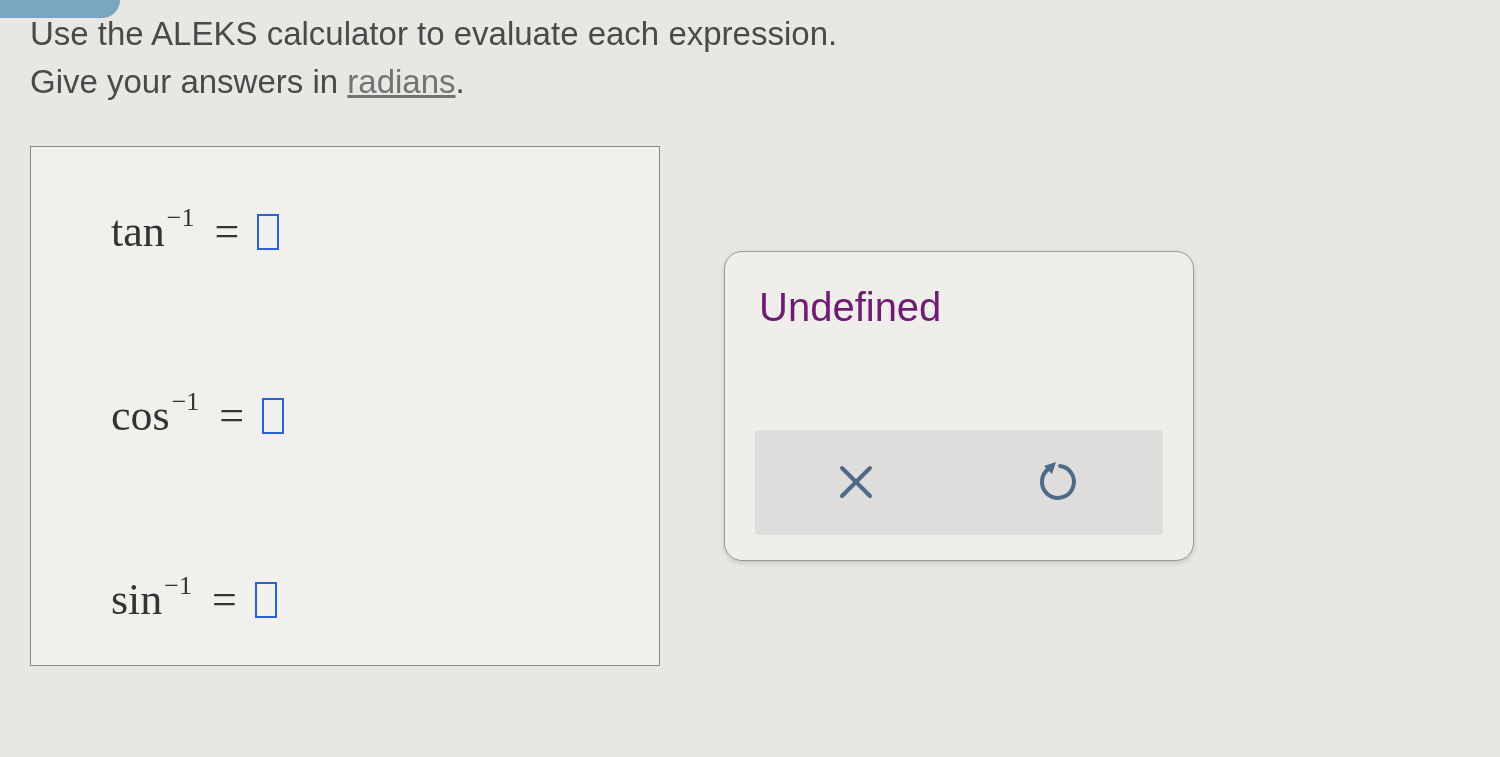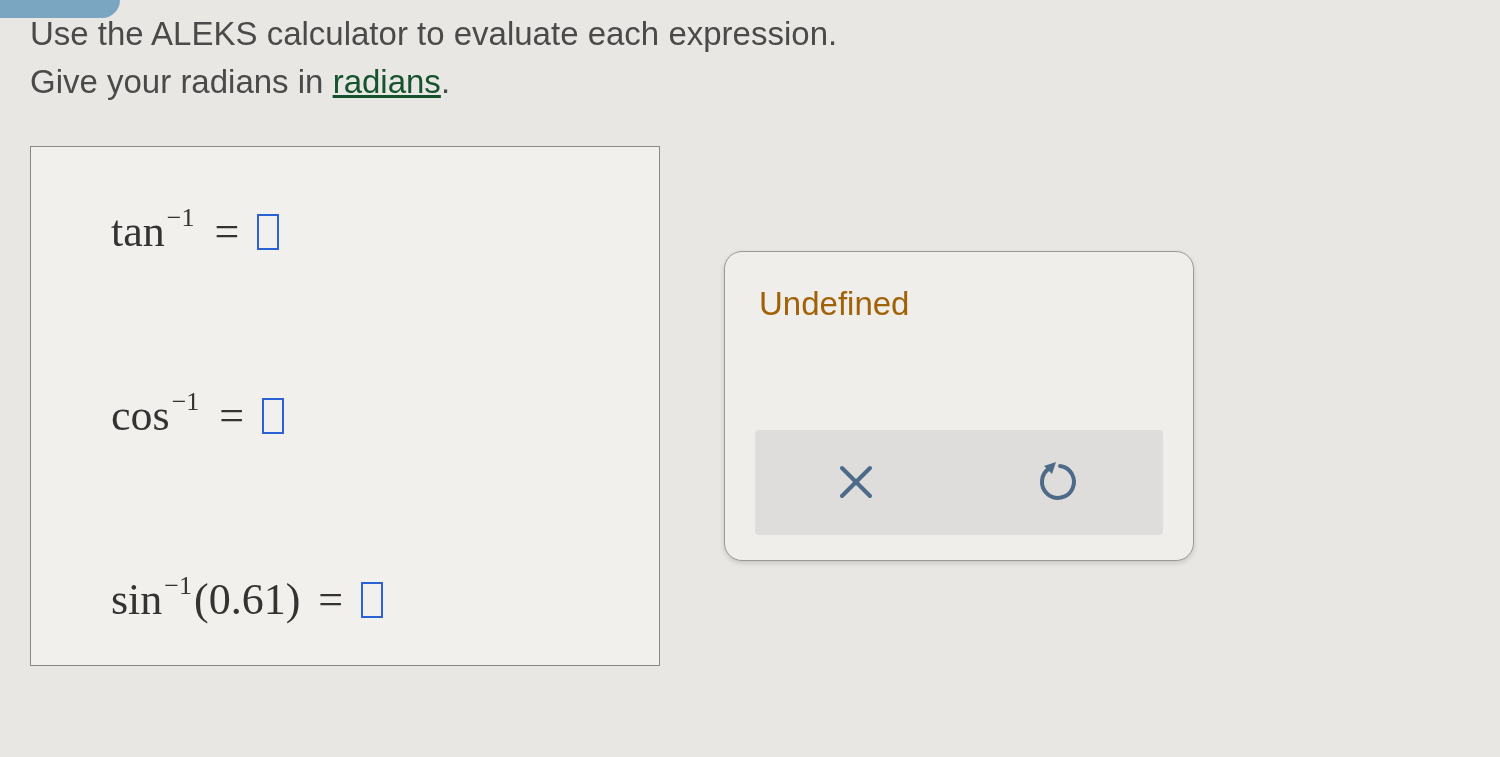--- a/index.html
+++ b/index.html
@@ -17,21 +17,21 @@
     padding: 10px 30px 20px 30px;
     position: relative;
   }
   .instructions {
     font-size: 33px;
     line-height: 1.45;
     color: #4a4a4a;
     margin-bottom: 40px;
   }
   .link-text {
-    color: #14532d;
+    color: #737373;
     text-decoration: underline;
     cursor: pointer;
   }
   .content-row {
     display: flex;
     align-items: center;
     gap: 64px;
   }
   .expr-panel {
     width: 630px;
@@ -75,22 +75,22 @@
     border: 1px solid #999;
     border-radius: 18px;
     background: #efeeea;
     box-shadow: 0 2px 5px rgba(0,0,0,0.15);
     padding: 25px 30px 25px 30px;
     display: flex;
     flex-direction: column;
     justify-content: space-between;
   }
   .undefined-btn {
-    font-size: 33px;
-    color: #a16207;
+    font-size: 40px;
+    color: #701a75;
     background: transparent;
     border: none;
     text-align: left;
     padding: 8px 4px;
     cursor: pointer;
     width: fit-content;
   }
   .btn-bar {
     background: #dedddb;
     border-radius: 4px;
@@ -121,21 +121,21 @@
 </style>
 </head>
 <body>
 <div class="page">
 
 <div class="top-corner"></div>
 
 <div class="instructions">
   <div>Use the ALEKS calculator to evaluate each expression.</div>
   <div>
-    <span>Give your radians in </span><span class="link-text">radians</span><span>.</span>
+    <span>Give your answers in </span><span class="link-text">radians</span><span>.</span>
   </div>
 </div>
 
 <div class="content-row">
 
   <div class="expr-panel">
 
     <div class="expr-line">
       <span class="fn">tan</span>
       <span class="sup">−1</span>
@@ -146,21 +146,20 @@
     <div class="expr-line">
       <span class="fn">cos</span>
       <span class="sup">−1</span>
       <span class="eq">=</span>
       <span class="answer-box"></span>
     </div>
 
     <div class="expr-line">
       <span class="fn">sin</span>
       <span class="sup">−1</span>
-      <span class="arg">(0.61)</span>
       <span class="eq">=</span>
       <span class="answer-box"></span>
     </div>
 
   </div>
 
   <div class="tool-panel">
     <button class="undefined-btn">Undefined</button>
     <div class="btn-bar">
       <button class="tool-btn">

